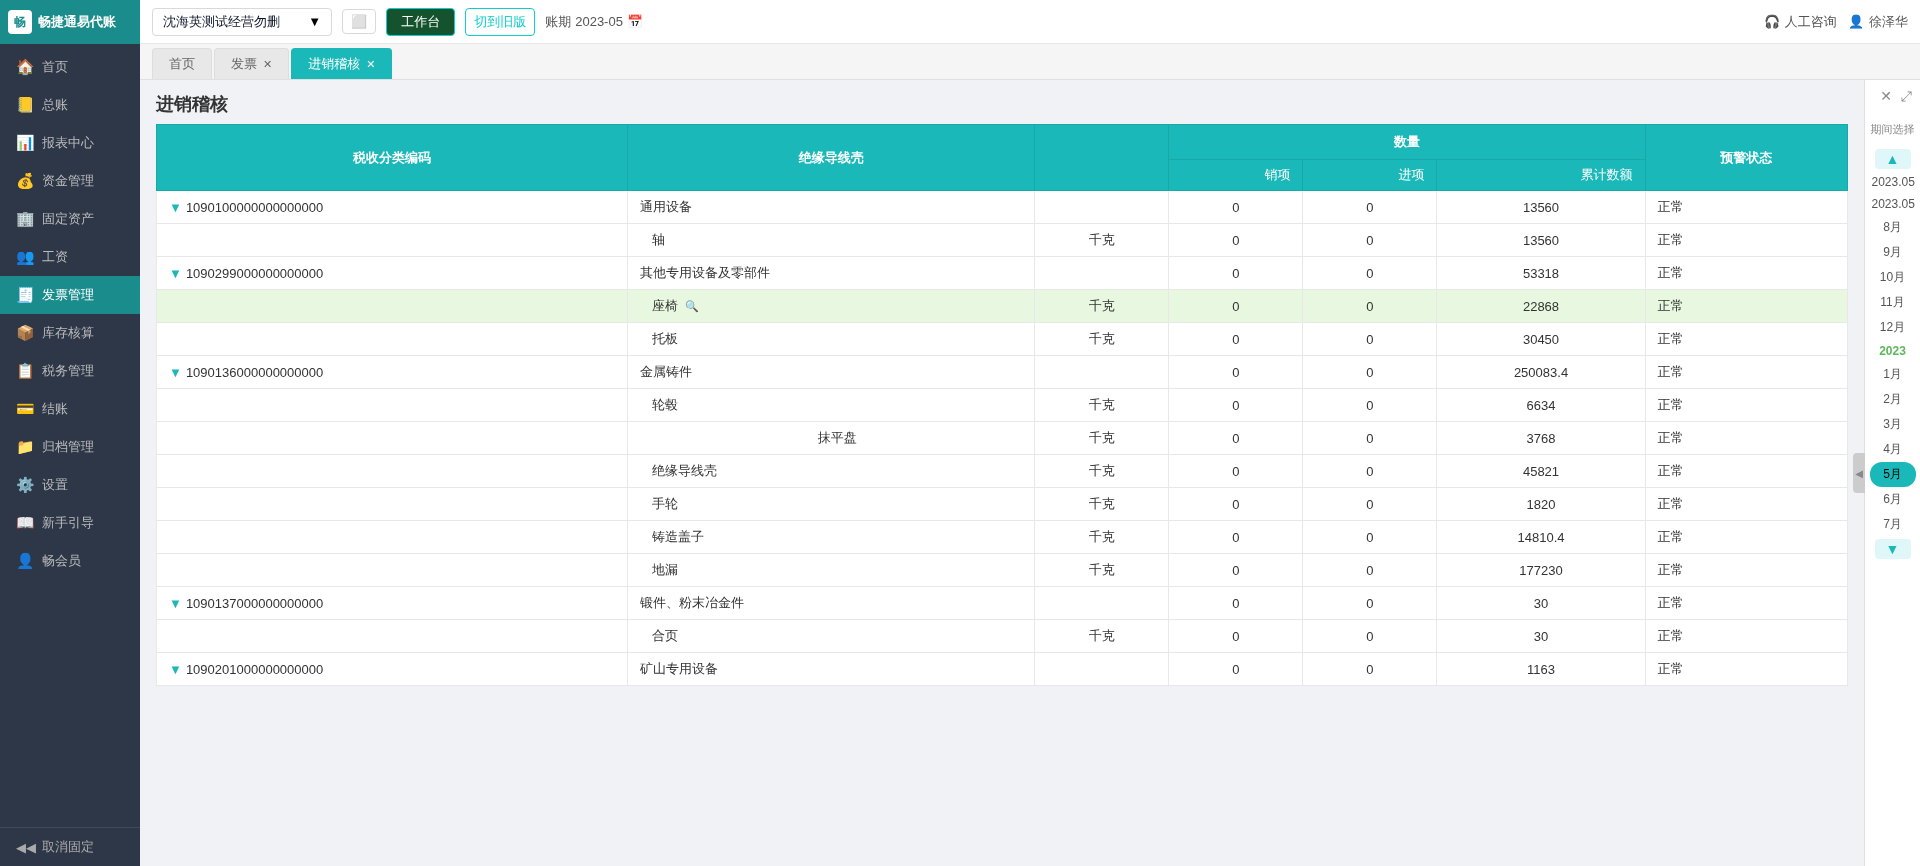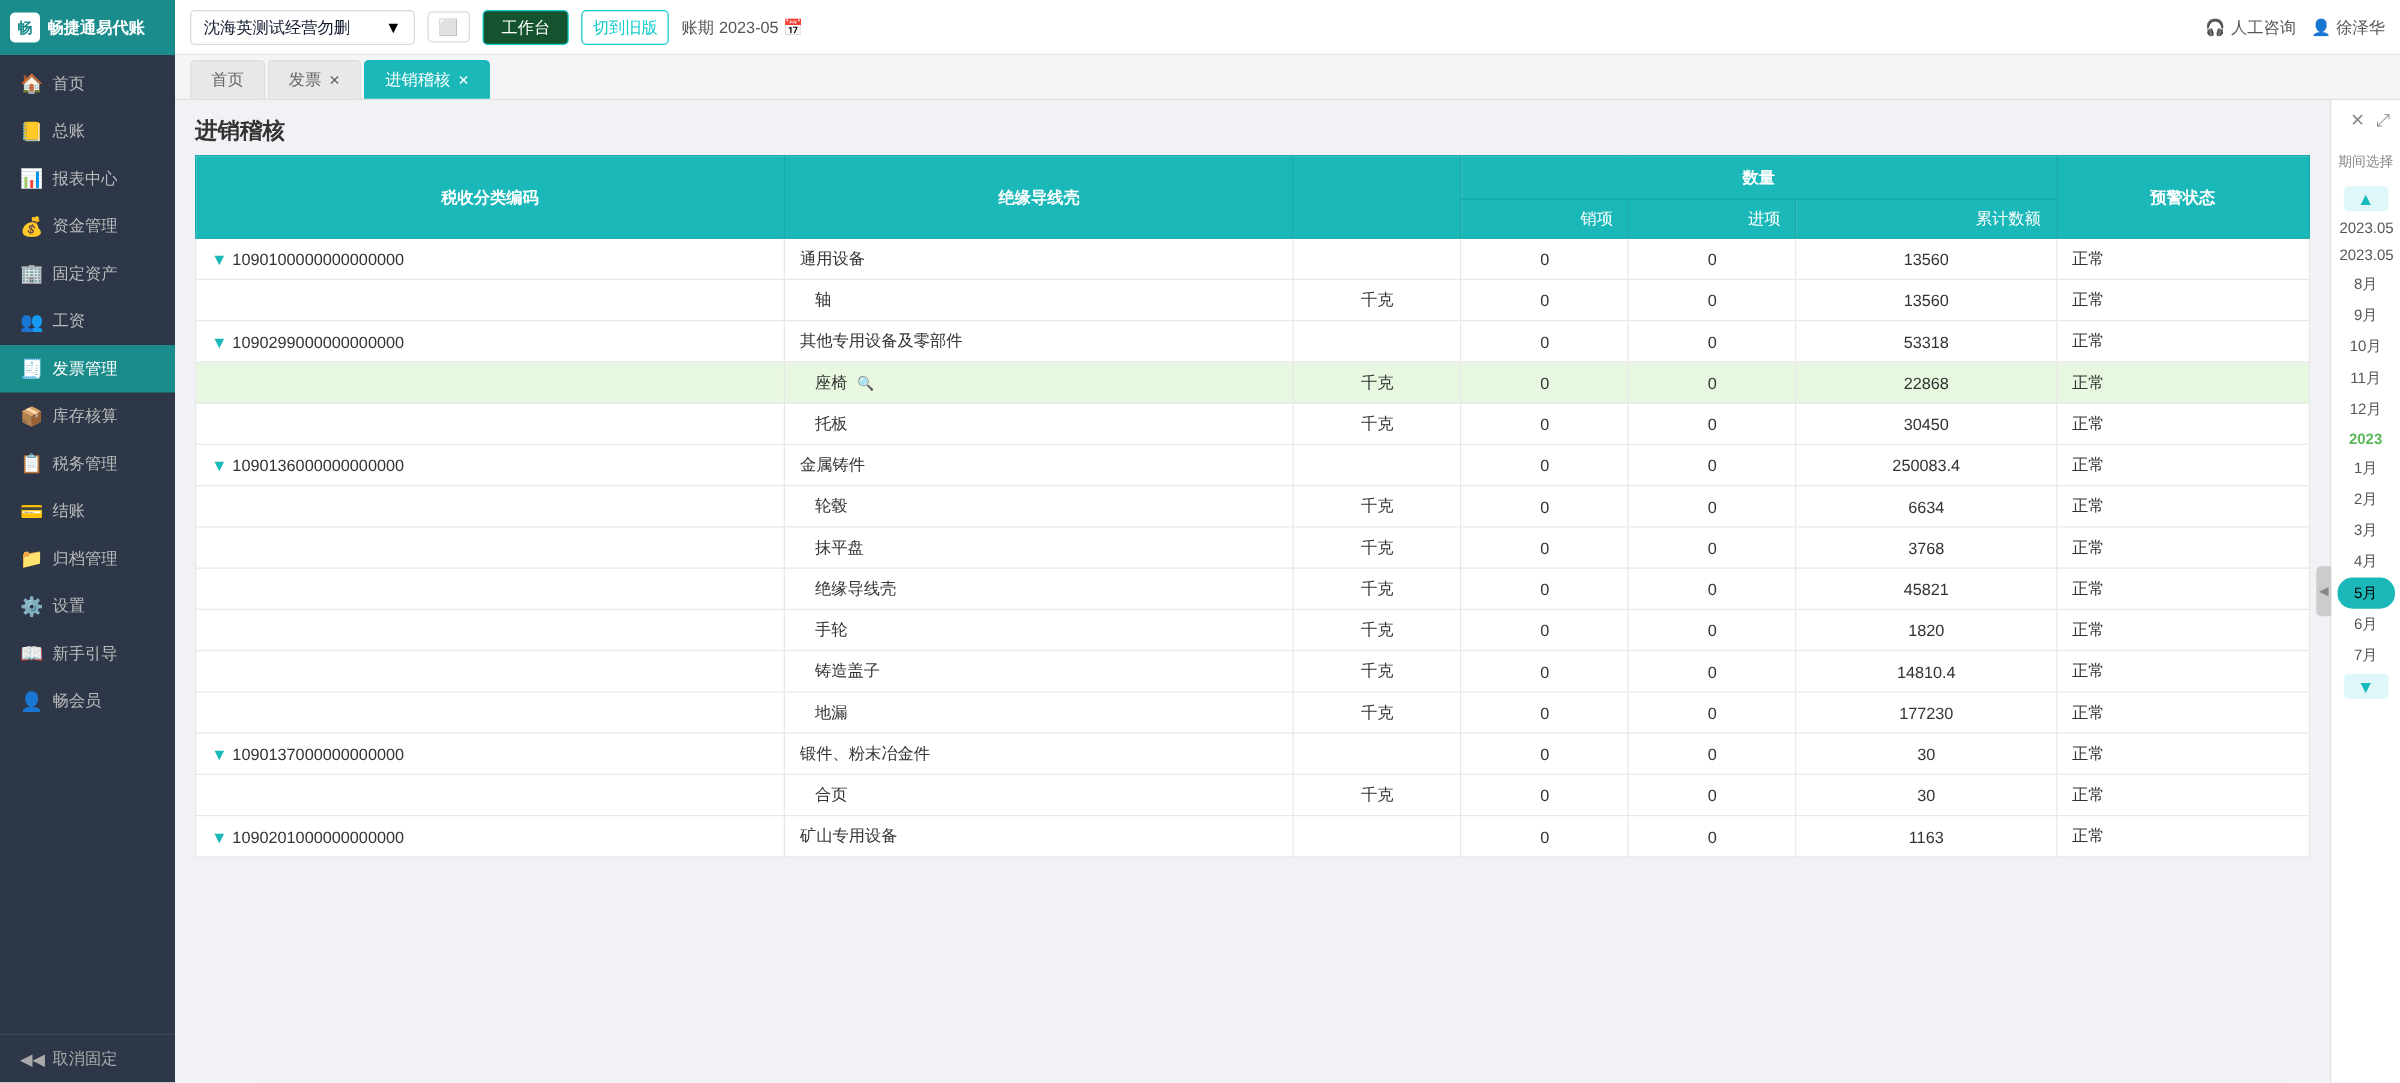--- a/index.html
+++ b/index.html
@@ -465,21 +465,21 @@
     <td style="padding-left:24px;"></td>
     <td style="padding-left:24px;">轮毂</td>
     <td class="td-center">千克</td>
     <td class="td-center">0</td>
     <td class="td-center">0</td>
     <td class="td-center">6634</td>
     <td>正常</td>
   </tr>
               <tr>
     <td style="padding-left:24px;"></td>
-    <td style="padding-left:24px;">抹平盘</td>
+    <td style="padding-left:24px;text-align:center;">抹平盘</td>
     <td class="td-center">千克</td>
     <td class="td-center">0</td>
     <td class="td-center">0</td>
     <td class="td-center">3768</td>
     <td>正常</td>
   </tr>
               <tr>
     <td style="padding-left:24px;"></td>
     <td style="padding-left:24px;">绝缘导线壳</td>
     <td class="td-center">千克</td>

